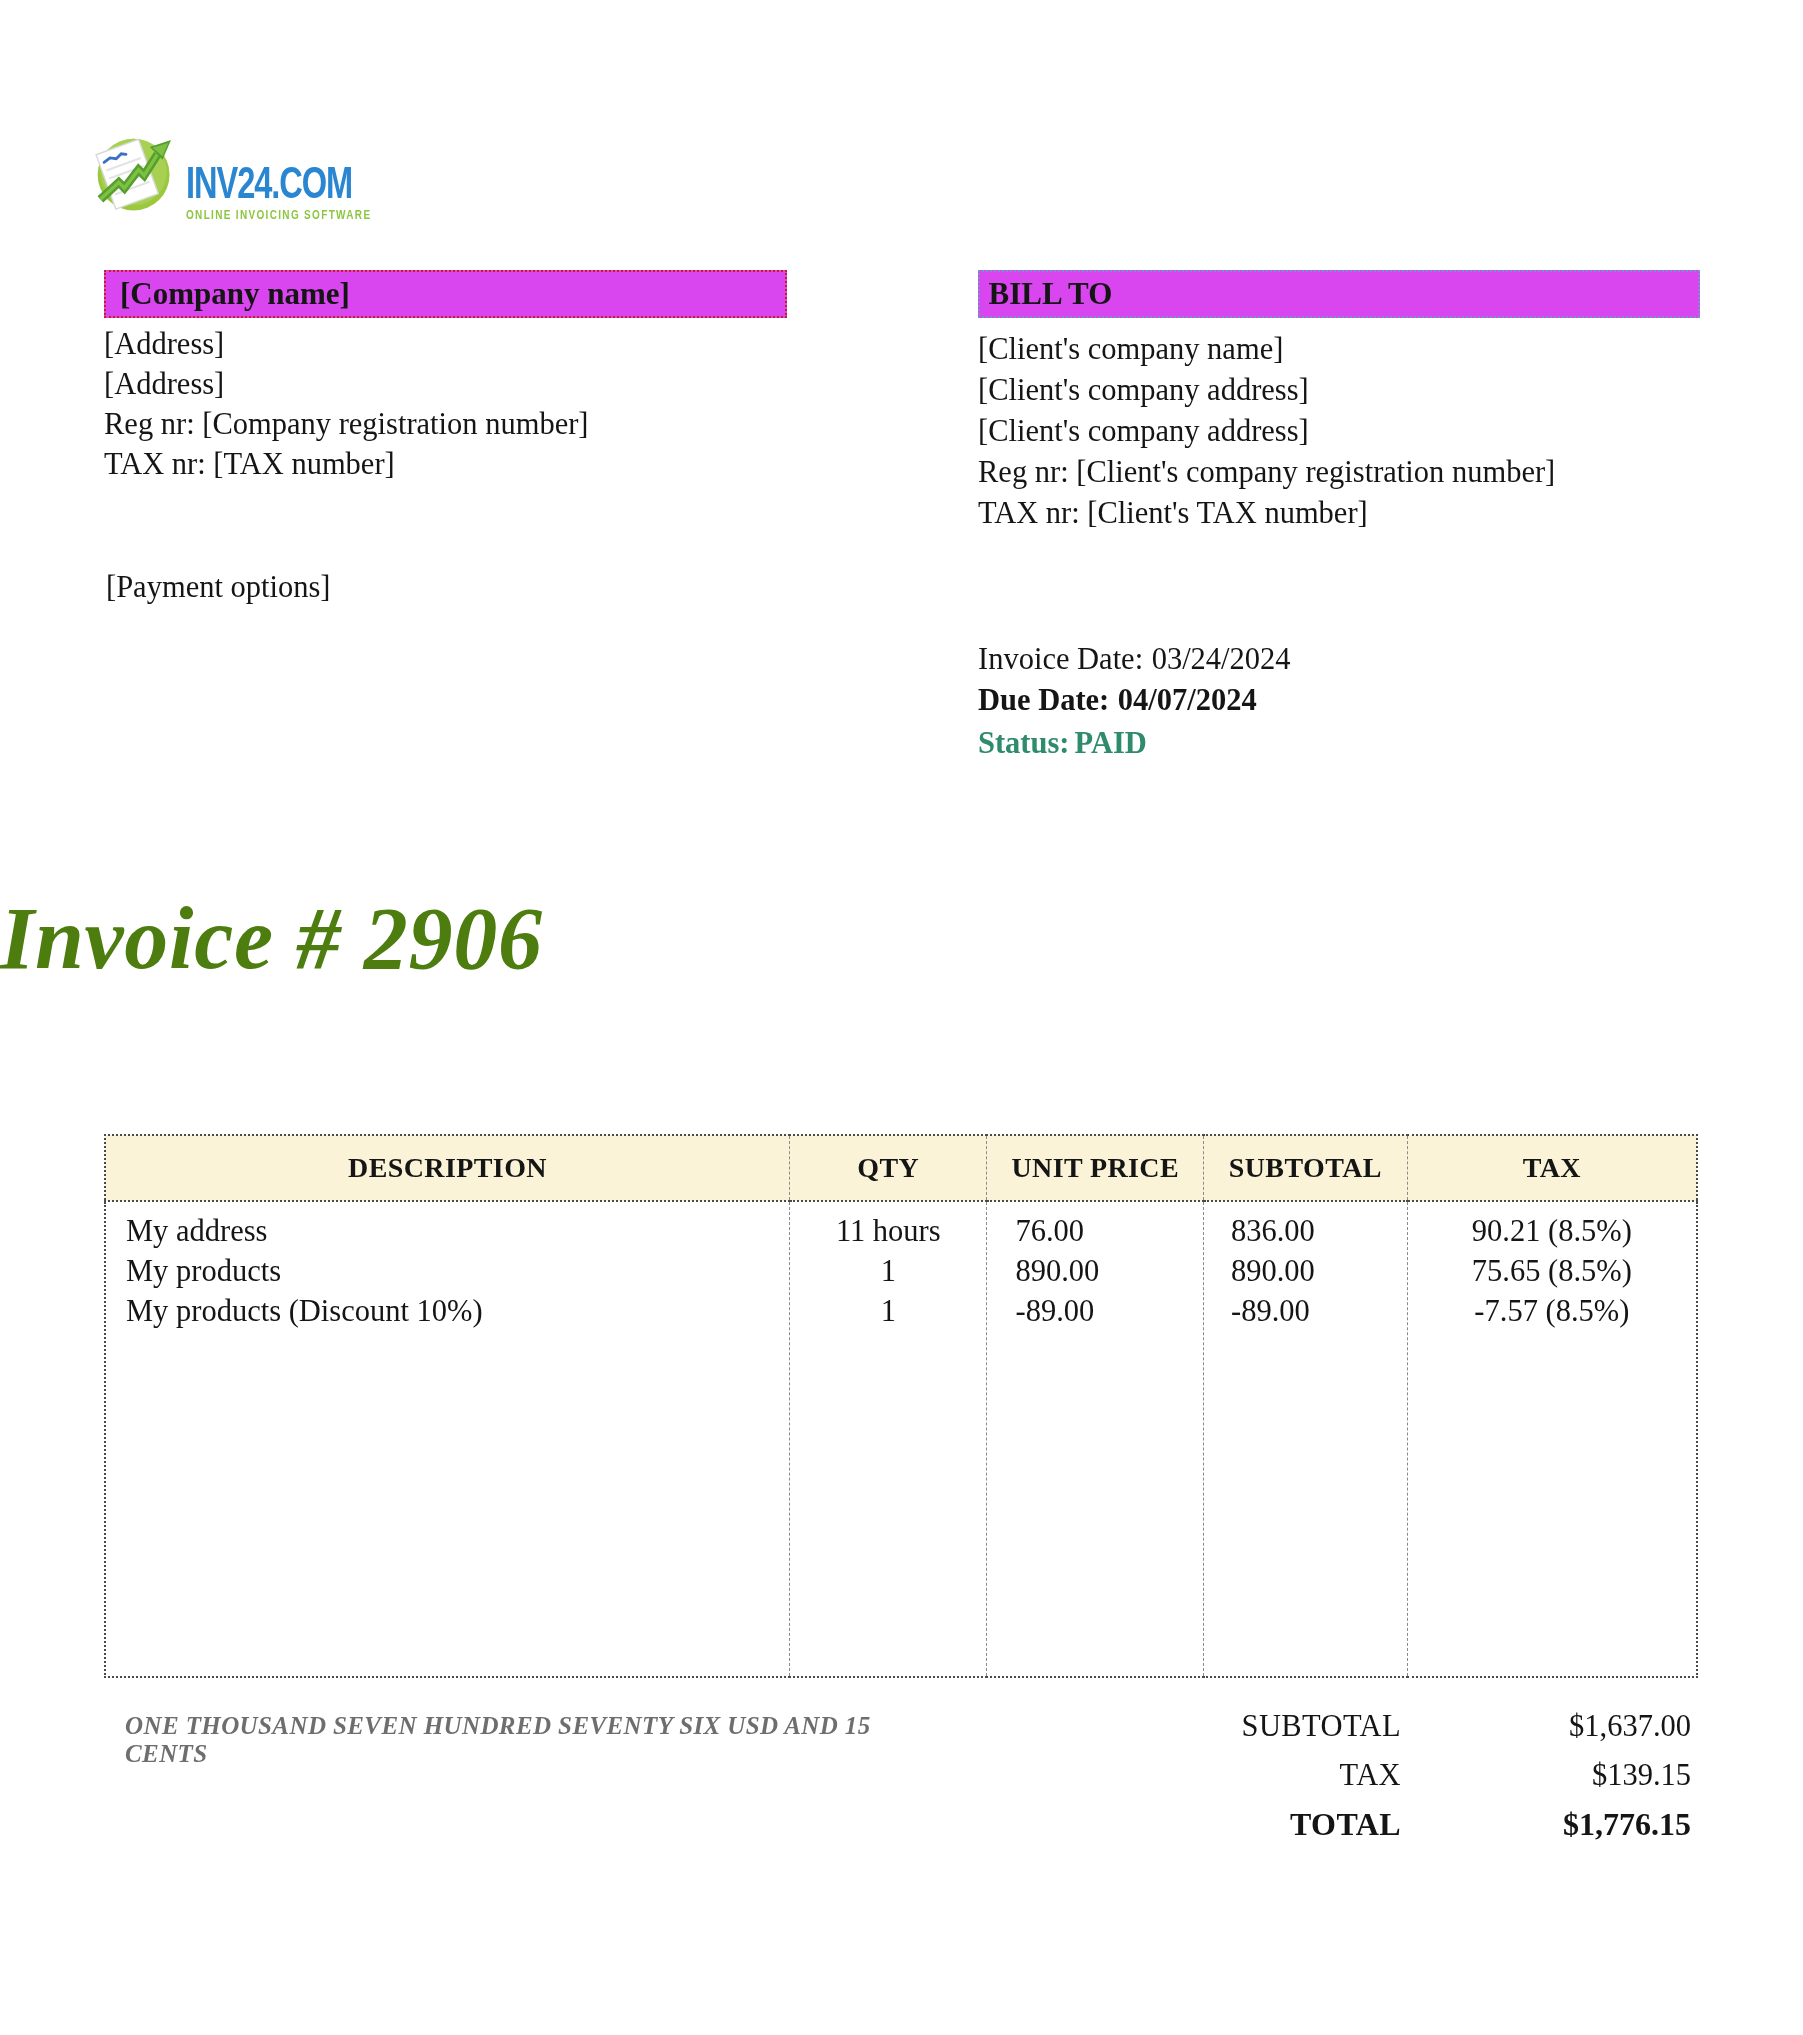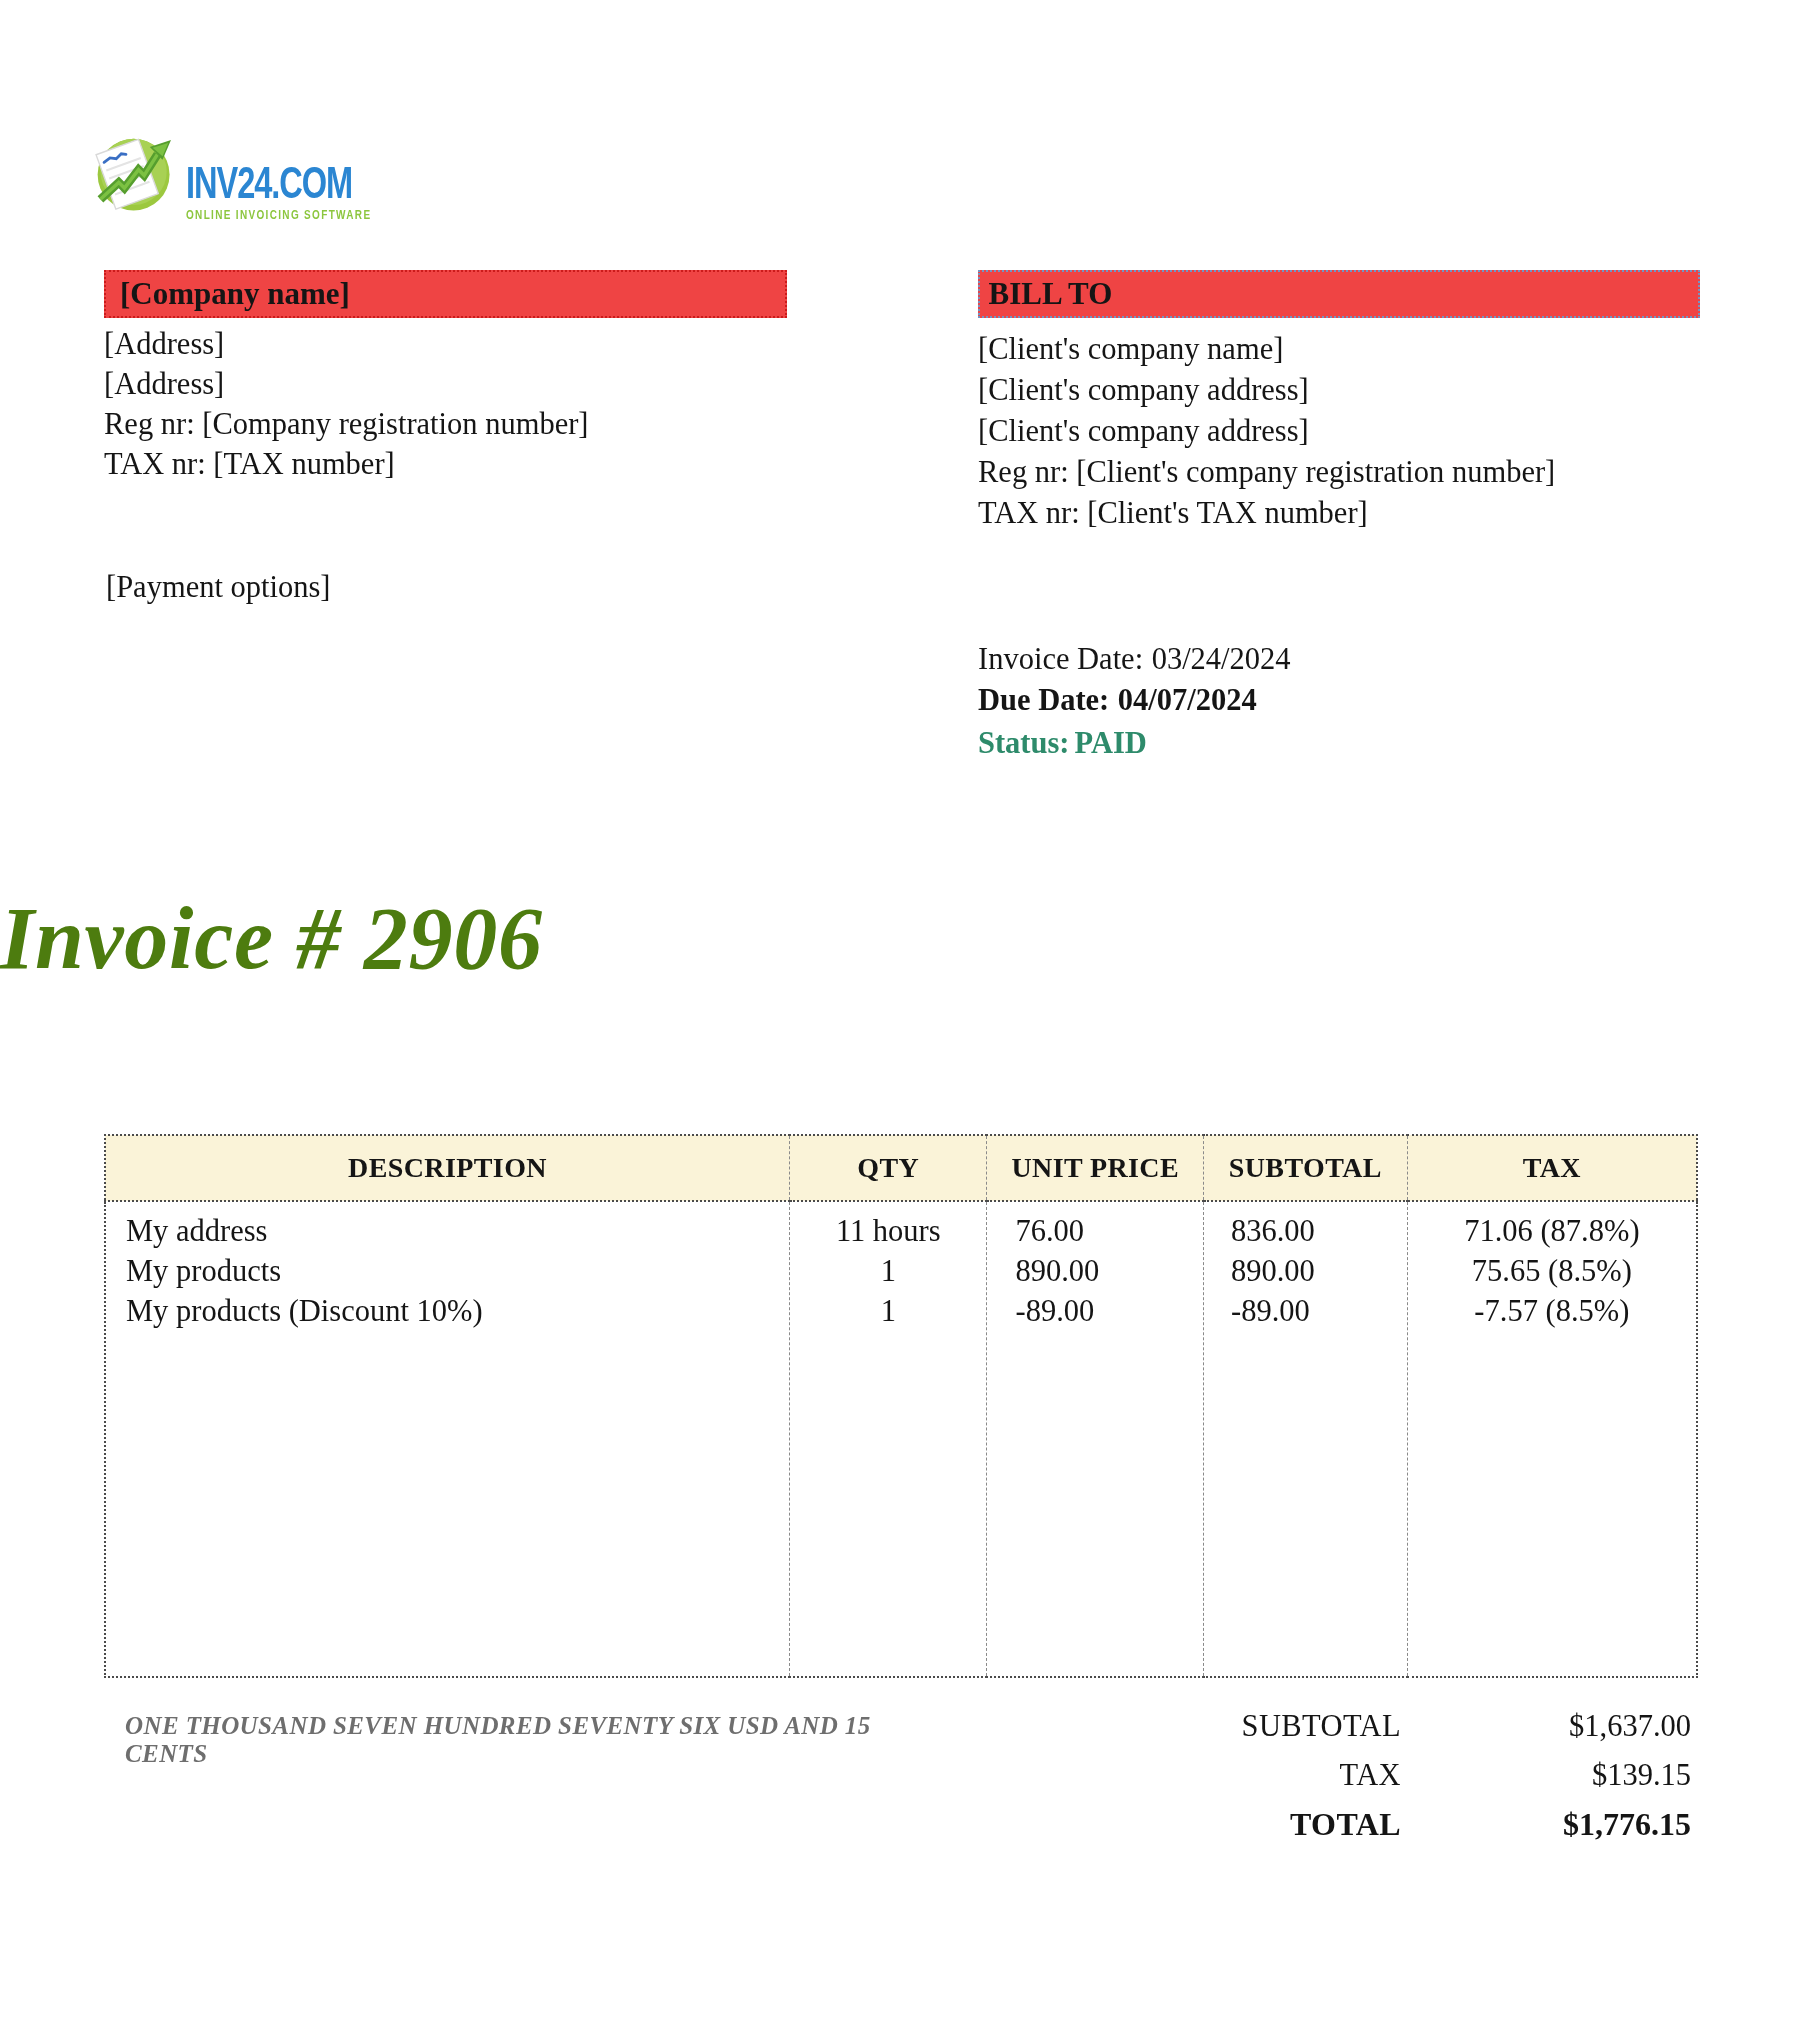--- a/index.html
+++ b/index.html
@@ -25,21 +25,21 @@
     font-weight:bold; font-size:13.5px; color:#8cc63e;
     letter-spacing:1.8px; margin-top:2.1px; white-space:nowrap;
   }
 
   
   .seller-block { position:absolute; left:104px; top:270px; width:683px; }
   .billto-block { position:absolute; left:978px; top:270px; width:722px; }
   .head-box {
     height:48px; border:2.8px dotted #cb1b1b;
     display:flex; align-items:center; padding-left:14px;
-    font-weight:bold; font-size:31px; background:#ef4444;
+    font-weight:bold; font-size:31px; background:#d946ef;
   }
   .head-box.blue { border-color:#7195c6; padding-left:8.5px; }
   .addr-lines { margin-top:6.4px; }
   .addr-line { font-size:30.5px; line-height:40px; }
   .billto-block .addr-lines { margin-top:10.6px; }
   .billto-block .addr-line { line-height:41px; }
 
   .payment { position:absolute; left:106px; top:570px; font-size:30.5px; }
 
   
@@ -201,21 +201,21 @@
           <div class="cellline">76.00</div>
           <div class="cellline">890.00</div>
           <div class="cellline">-89.00</div>
         </td>
         <td class="d-sub">
           <div class="cellline">836.00</div>
           <div class="cellline">890.00</div>
           <div class="cellline">-89.00</div>
         </td>
         <td class="d-tax">
-          <div class="cellline">71.06 (87.8%)</div>
+          <div class="cellline">90.21 (8.5%)</div>
           <div class="cellline">75.65 (8.5%)</div>
           <div class="cellline">-7.57 (8.5%)</div>
         </td>
       </tr>
     </tbody>
   </table>
 </div>
 
 <div class="words">ONE THOUSAND  SEVEN HUNDRED SEVENTY SIX USD AND 15 CENTS</div>
 

